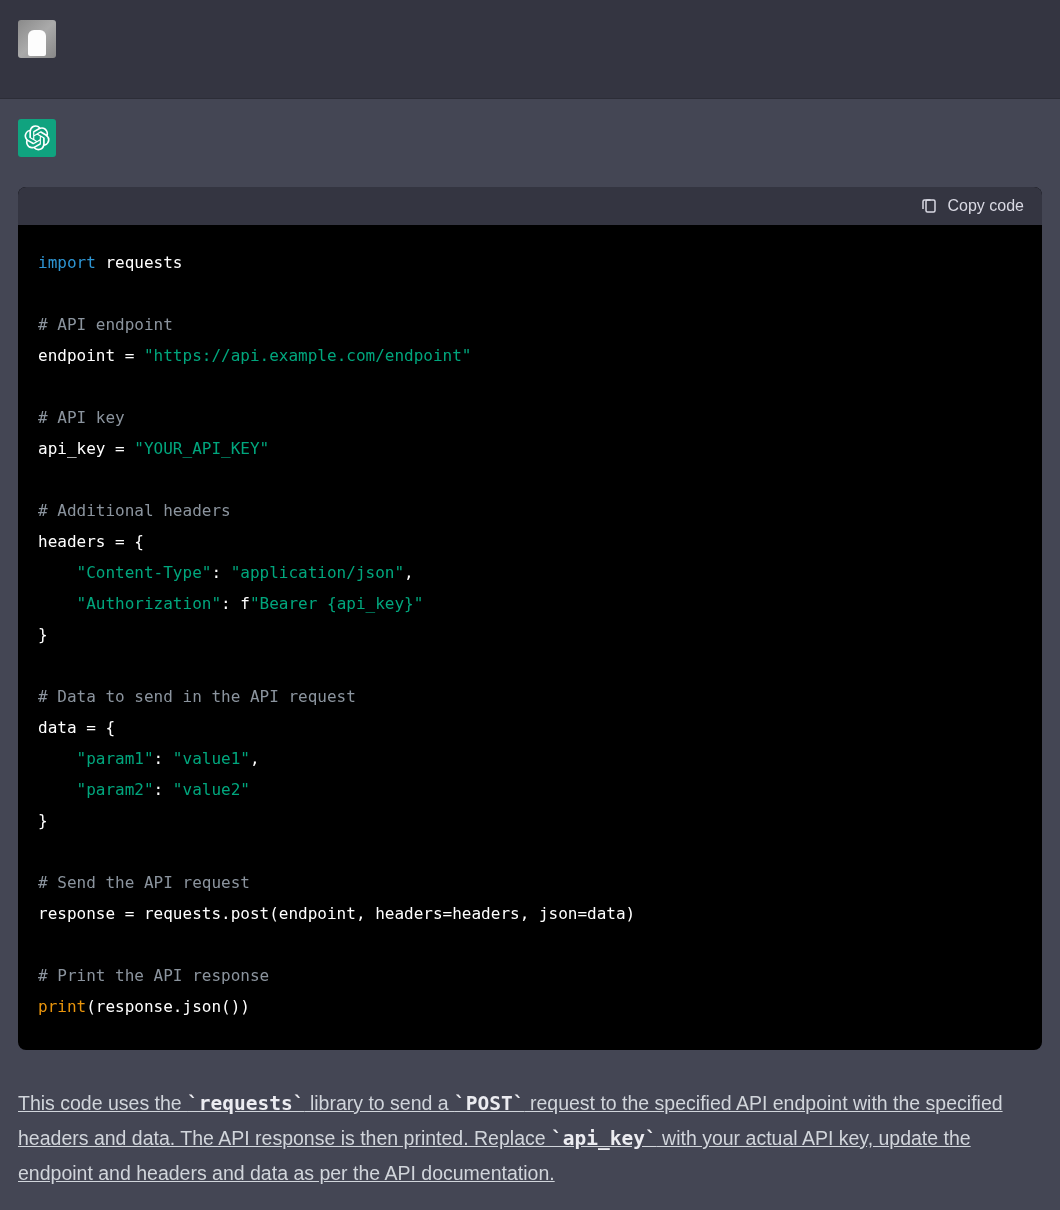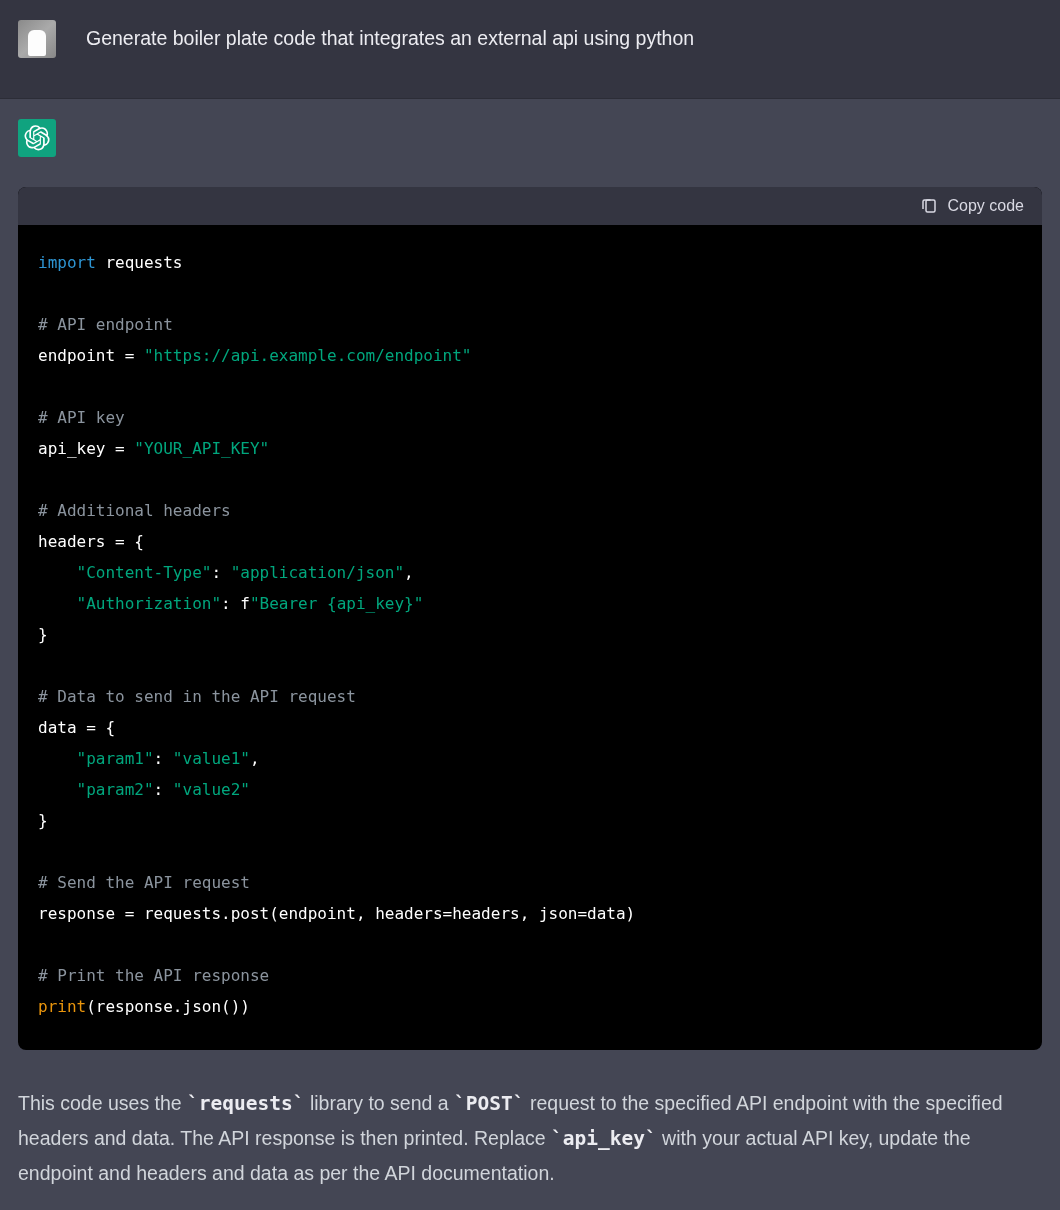--- a/index.html
+++ b/index.html
@@ -95,36 +95,34 @@
   }
   .tok-kw { color: #2e95d3; }
   .tok-str { color: #00a67d; }
   .tok-com { color: #8b949e; }
   .tok-fn  { color: #e9950c; }
   .tok-txt { color: #ffffff; }
   .explain {
     color: #d1d5db;
     font-size: 19.5px;
     line-height: 1.75;
+    text-decoration: underline;
   }
   .inline-code {
     font-family: ui-monospace, SFMono-Regular, Menlo, Consolas, monospace;
     font-weight: 600;
     color: #ececf1;
   }
   .copy-btn { display:flex; align-items:center; gap:10px; cursor:pointer; }
 </style>
 </head>
 <body>
 
 <div class="user-row">
   <div class="avatar user-avatar"></div>
-  <div class="content-col">
-    <div class="user-text">Generate boiler plate code that integrates an external api using python</div>
-  </div>
 </div>
 
 <div class="assistant-row">
   <div class="avatar assistant-avatar">
     <svg viewBox="0 0 41 41" fill="none">
       <path d="M37.5 16.8a9.9 9.9 0 0 0-.85-8.1 10 10 0 0 0-10.8-4.8A9.9 9.9 0 0 0 18.4.5a10 10 0 0 0-9.5 6.9A9.9 9.9 0 0 0 2.3 12.2a10 10 0 0 0 1.23 11.7 9.9 9.9 0 0 0 .85 8.1 10 10 0 0 0 10.8 4.8 9.9 9.9 0 0 0 7.45 3.3 10 10 0 0 0 9.5-6.9 9.9 9.9 0 0 0 6.6-4.8 10 10 0 0 0-1.23-11.7ZM22.6 37.5a7.4 7.4 0 0 1-4.77-1.73l.24-.13 7.93-4.58a1.3 1.3 0 0 0 .65-1.13v-11.2l3.35 1.94a.12.12 0 0 1 .07.09v9.26a7.45 7.45 0 0 1-7.47 7.48ZM6.6 30.6a7.4 7.4 0 0 1-.89-5l.24.14 7.93 4.58a1.29 1.29 0 0 0 1.3 0l9.68-5.6v3.87a.12.12 0 0 1-.05.1l-8.02 4.63A7.45 7.45 0 0 1 6.6 30.6Zm-2.1-17.3a7.4 7.4 0 0 1 3.88-3.27v9.43a1.29 1.29 0 0 0 .65 1.13l9.68 5.6-3.35 1.93a.12.12 0 0 1-.11 0l-8.02-4.63a7.45 7.45 0 0 1-2.73-10.19Zm27.6 6.42-9.69-5.6 3.35-1.93a.12.12 0 0 1 .12 0l8.01 4.63a7.44 7.44 0 0 1-1.15 13.45v-9.42a1.28 1.28 0 0 0-.64-1.13Zm3.33-5.02-.23-.14-7.94-4.58a1.29 1.29 0 0 0-1.3 0l-9.68 5.6V11.7a.12.12 0 0 1 .05-.1l8.02-4.62a7.44 7.44 0 0 1 11.08 7.72Zm-20.98 6.9-3.35-1.93a.12.12 0 0 1-.07-.1V10.3a7.44 7.44 0 0 1 12.2-5.72l-.23.14-7.94 4.58a1.3 1.3 0 0 0-.65 1.12l.04 11.18Zm1.82-3.92 4.31-2.49 4.31 2.49v4.98l-4.31 2.49-4.31-2.49Z" fill="#fff"></path>
     </svg>
   </div>
 
   <div class="content-col">

